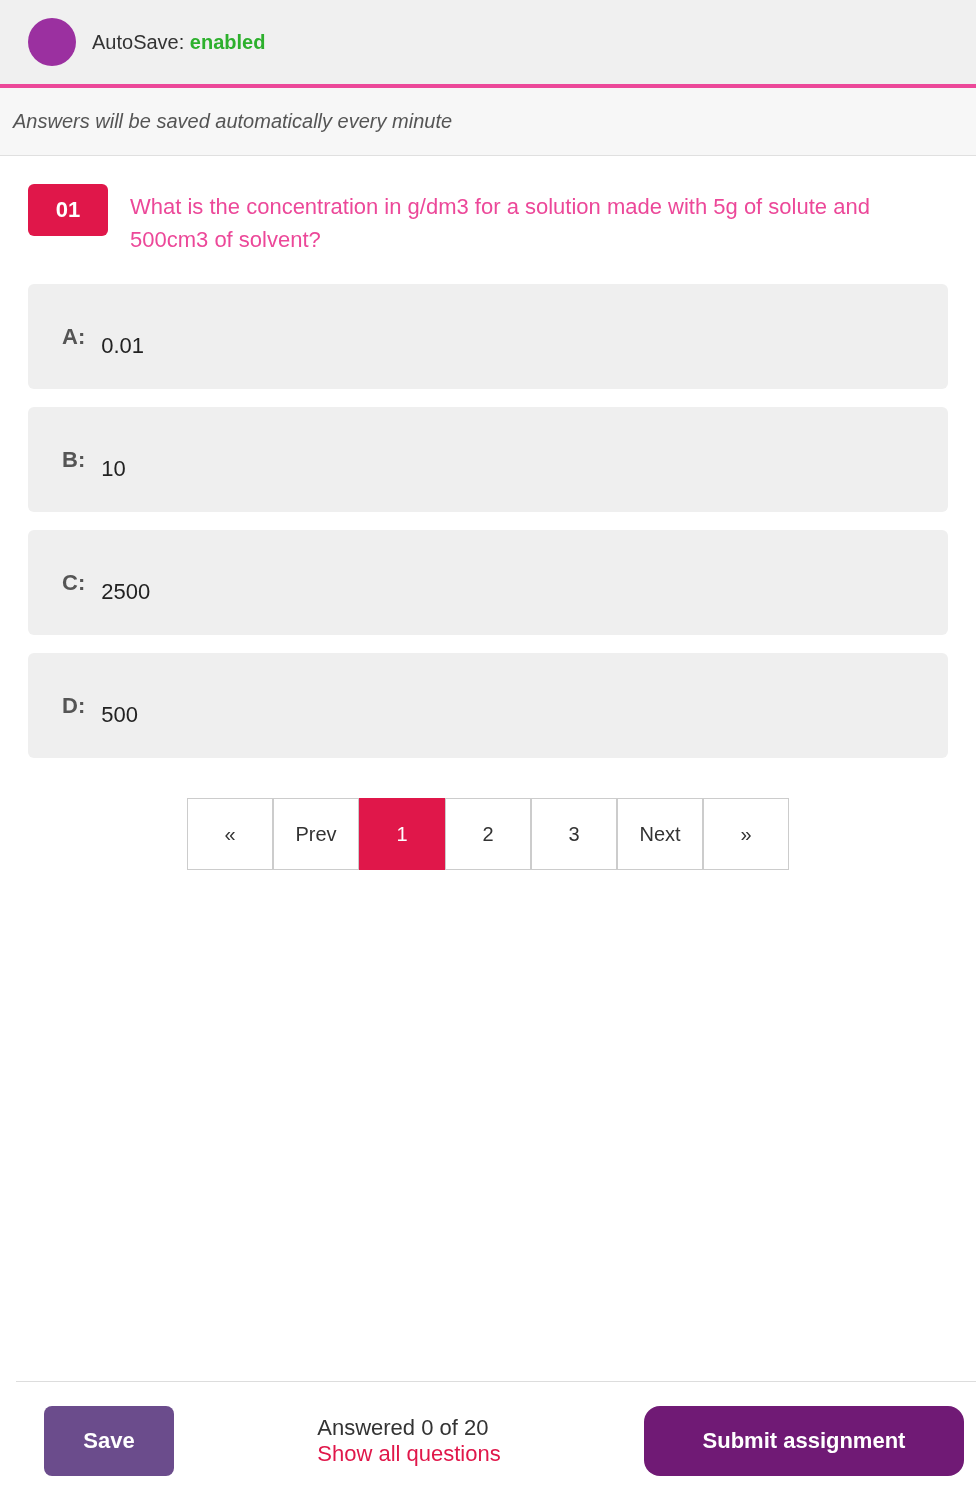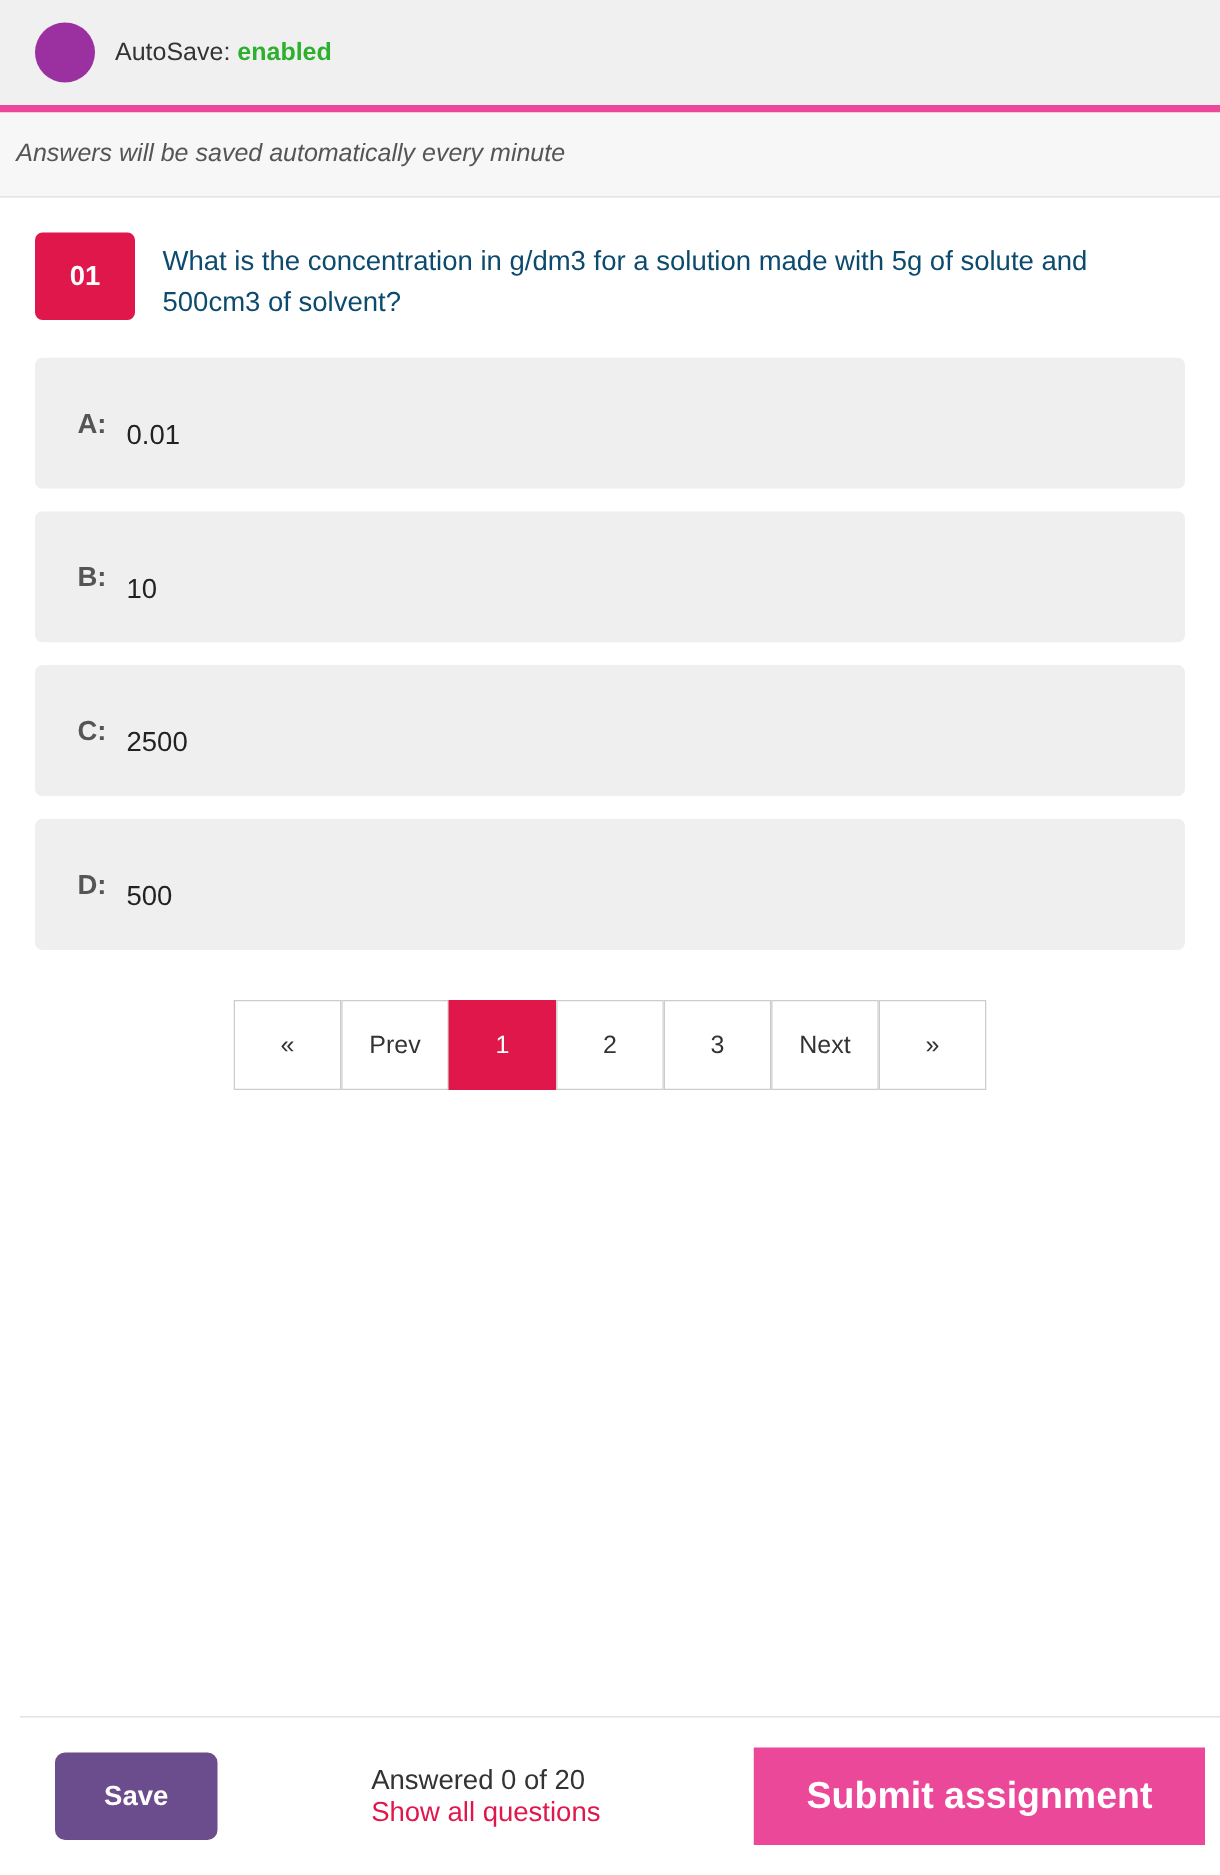--- a/index.html
+++ b/index.html
@@ -15,21 +15,21 @@
       min-height: 1500px;
       position: relative;
     }
 
     .top-bar {
       background: #f0f0f0;
       padding: 18px 28px;
       display: flex;
       align-items: center;
       gap: 16px;
-      border-bottom: 6px solid #ec4899;
+      border-bottom: 4px solid #ec4899;
     }
 
     .logo-circle {
       width: 48px;
       height: 48px;
       border-radius: 50%;
       background: #9b30a0;
       display: flex;
       align-items: center;
       justify-content: center;
@@ -67,31 +67,31 @@
       gap: 22px;
       margin-bottom: 28px;
     }
 
     .question-number {
       background: #e0174a;
       color: white;
       font-size: 22px;
       font-weight: bold;
       width: 80px;
-      height: 70px;
+      height: 52px;
       display: flex;
       align-items: center;
       justify-content: center;
       border-radius: 6px;
       flex-shrink: 0;
     }
 
     .question-text {
       font-size: 22px;
-      color: #0c4a6e;
+      color: #ec4899;
       line-height: 1.5;
       padding-top: 6px;
     }
 
     .answer-options {
       display: flex;
       flex-direction: column;
       gap: 18px;
       margin-bottom: 40px;
     }
@@ -184,26 +184,26 @@
     }
 
     .show-all-link {
       color: #e0174a;
       font-size: 22px;
       cursor: pointer;
       text-decoration: none;
     }
 
     .submit-btn {
-      background: #ec4899;
+      background: #701a75;
       color: white;
       border: none;
-      border-radius: 0;
+      border-radius: 16px;
       padding: 22px 42px;
-      font-size: 30px;
+      font-size: 22px;
       font-weight: bold;
       cursor: pointer;
       min-width: 320px;
     }
   </style>
 </head>
 <body>
 
 <div class="top-bar">
   <div class="logo-circle"></div>

